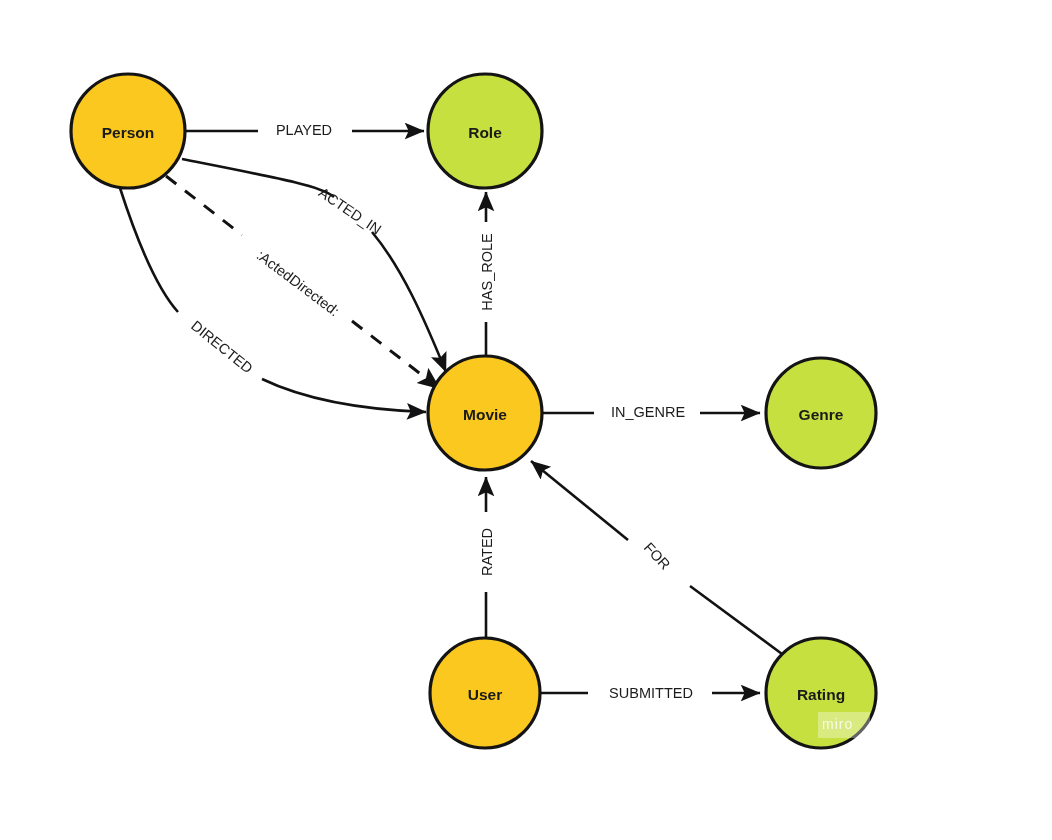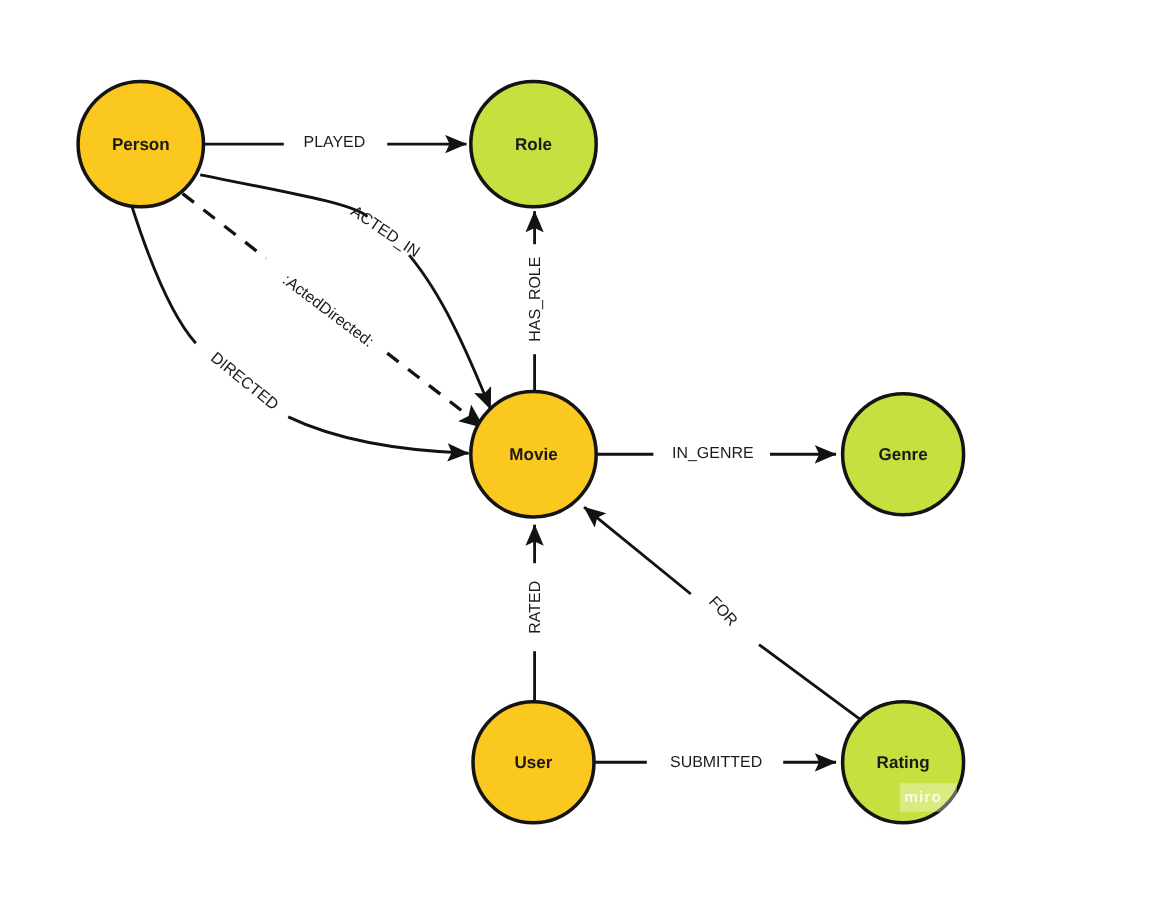--- a/index.html
+++ b/index.html
@@ -63,21 +63,21 @@
     width: 52px;
     height: 26px;
     background: rgba(255,255,255,0.34);
   }
   .watermark-text {
     position: absolute;
     left: 822px;
     top: 716px;
     font-family: "Liberation Sans", sans-serif;
     font-size: 14px;
-    font-weight: bold;
+    font-weight: normal;
     letter-spacing: 1px;
     color: rgba(255,255,255,0.80);
   }
 </style>
 </head>
 <body>
 
 <div id="canvas">
 
   <svg id="graph-svg" viewBox="0 0 1052 840">

